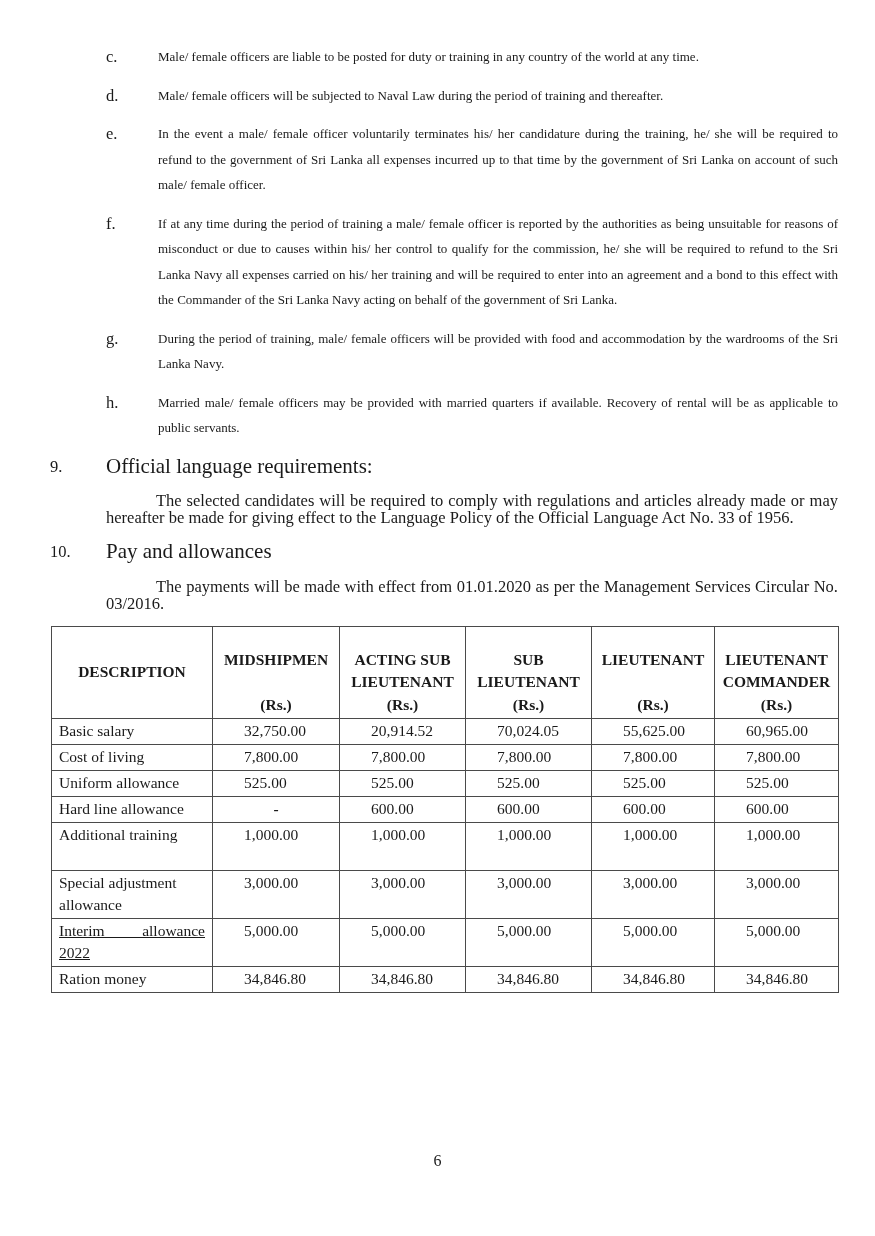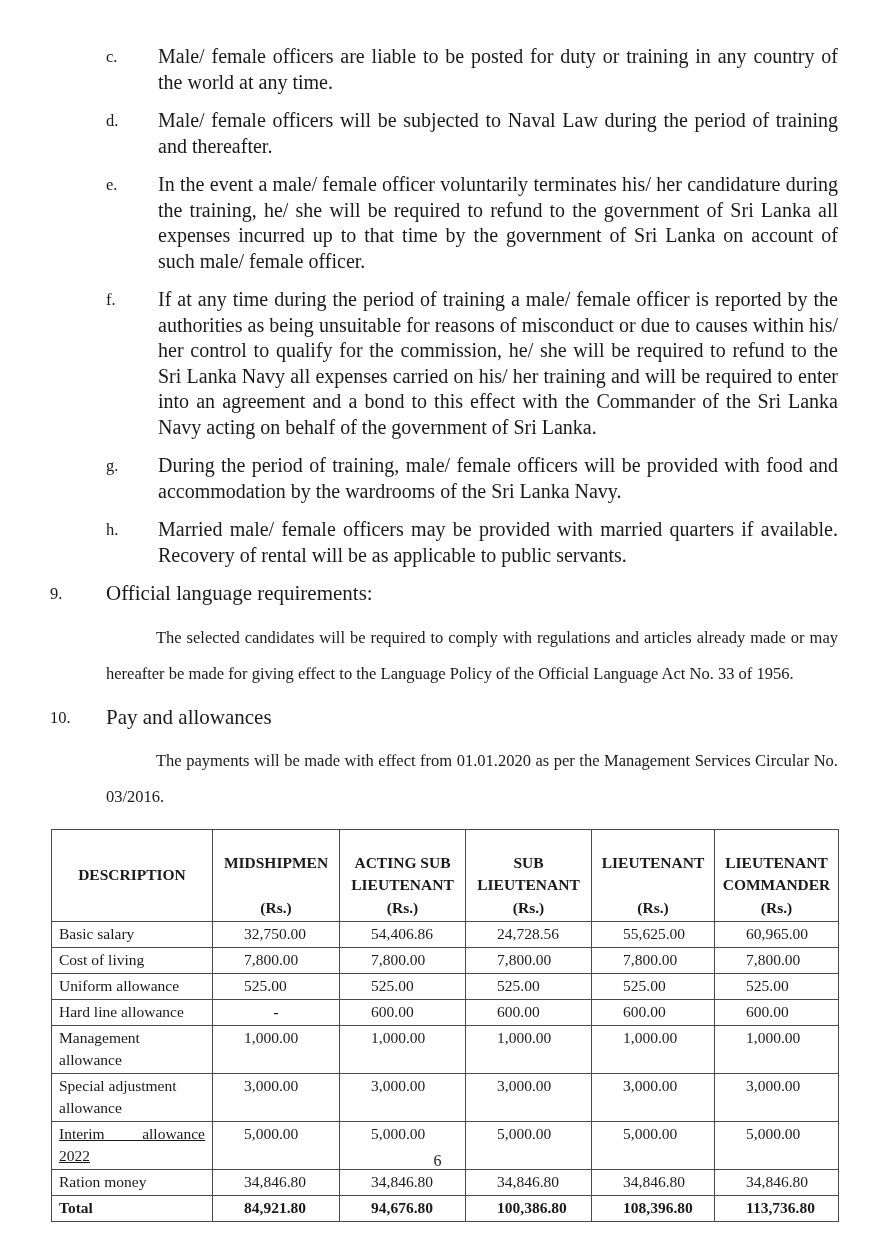--- a/index.html
+++ b/index.html
@@ -30,21 +30,21 @@
     padding-left: 56px;
   }
   .lettered .marker {
     width: 52px;
     flex: 0 0 52px;
     font-size: 16.5px;
     line-height: 25.5px;
   }
   .lettered .body {
     flex: 1 1 auto;
-    font-size: 20px;
+    font-size: 13px;
     line-height: 25.5px;
     text-align: justify;
     text-justify: inter-word;
   }
 
   
   .numbered {
     display: flex;
     margin: 0 0 13px 0;
   }
@@ -58,21 +58,21 @@
     flex: 1 1 auto;
     font-size: 21px;
     line-height: 25.5px;
   }
 
   
   .indented {
     margin: 0 0 13px 0;
     padding-left: 56px;
     font-size: 16.5px;
-    line-height: 36px;
+    line-height: 17px;
     text-align: justify;
     text-justify: inter-word;
     text-indent: 50px;
   }
 
   .sp-top { margin-top: 0; }
 
   
   table.pay {
     border-collapse: collapse;
@@ -228,22 +228,22 @@
           <span>LIEUTENANT</span><br>
           <span>COMMANDER</span>
           <span class="rs push0">(Rs.)</span>
         </th>
       </tr>
     </thead>
     <tbody>
       <tr class="single">
         <td class="label">Basic salary</td>
         <td class="num">32,750.00</td>
-        <td class="num">54,406.86</td>
-        <td class="num">24,728.56</td>
+        <td class="num">20,914.52</td>
+        <td class="num">70,024.05</td>
         <td class="num">55,625.00</td>
         <td class="num">60,965.00</td>
       </tr>
       <tr class="single">
         <td class="label">Cost of living</td>
         <td class="num">7,800.00</td>
         <td class="num">7,800.00</td>
         <td class="num">7,800.00</td>
         <td class="num">7,800.00</td>
         <td class="num">7,800.00</td>
@@ -258,21 +258,21 @@
       </tr>
       <tr class="single">
         <td class="label">Hard line allowance</td>
         <td class="dash">-</td>
         <td class="num">600.00</td>
         <td class="num">600.00</td>
         <td class="num">600.00</td>
         <td class="num">600.00</td>
       </tr>
       <tr class="tall">
-        <td class="label">Management allowance</td>
+        <td class="label">Additional training</td>
         <td class="num">1,000.00</td>
         <td class="num">1,000.00</td>
         <td class="num">1,000.00</td>
         <td class="num">1,000.00</td>
         <td class="num">1,000.00</td>
       </tr>
       <tr class="tall">
         <td class="label">Special adjustment allowance</td>
         <td class="num">3,000.00</td>
         <td class="num">3,000.00</td>
@@ -289,26 +289,18 @@
         <td class="num">5,000.00</td>
       </tr>
       <tr class="single">
         <td class="label">Ration money</td>
         <td class="num">34,846.80</td>
         <td class="num">34,846.80</td>
         <td class="num">34,846.80</td>
         <td class="num">34,846.80</td>
         <td class="num">34,846.80</td>
       </tr>
-      <tr class="single total">
-        <td class="label">Total</td>
-        <td class="num">84,921.80</td>
-        <td class="num">94,676.80</td>
-        <td class="num">100,386.80</td>
-        <td class="num">108,396.80</td>
-        <td class="num">113,736.80</td>
-      </tr>
     </tbody>
   </table>
 
   <div class="page-number">6</div>
 
 </div>
 
 </body></html>

